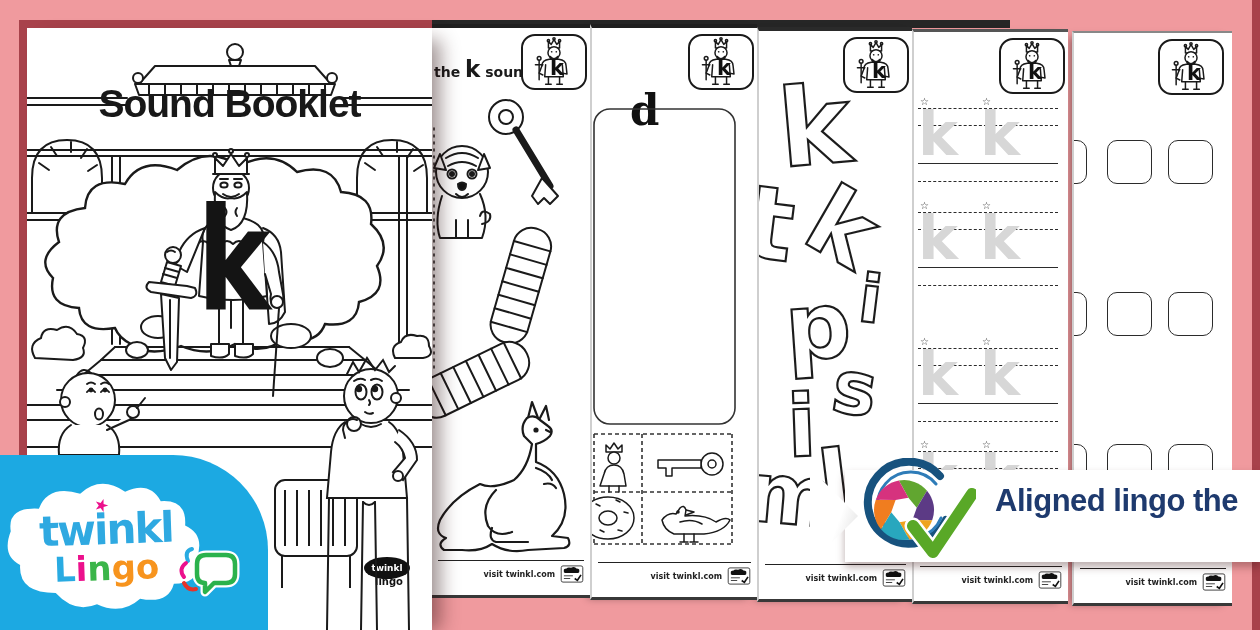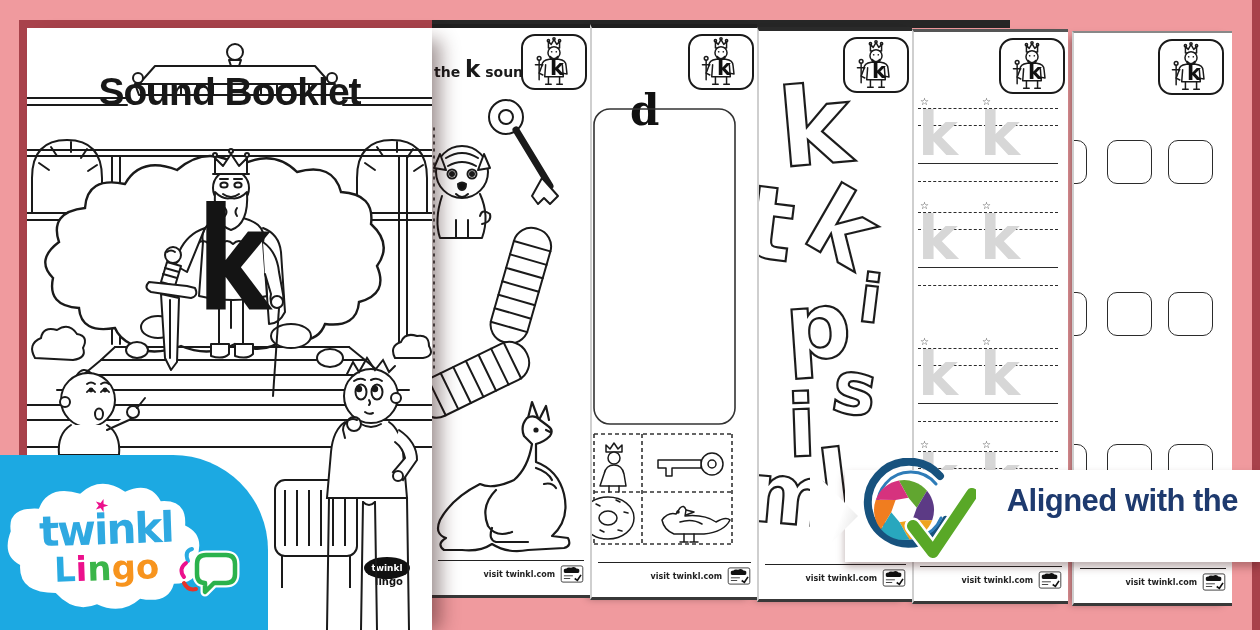--- a/index.html
+++ b/index.html
@@ -16,21 +16,21 @@
   
   .page{position:absolute;background:#fff;overflow:hidden}
   #cover{left:27px;top:28px;width:405px;height:602px;z-index:30;
     box-shadow:14px 6px 18px -6px rgba(40,10,10,.45)}
   #page2{left:432px;top:24px;width:158px;height:574px;z-index:28;border-top:4px solid #1f1f1f;border-bottom:3px solid #383838}
   #page3{left:590px;top:24px;width:167px;height:576px;z-index:26;border-top:4px solid #1f1f1f;border-bottom:3px solid #383838;border-left:2px solid #cfcfcf;box-shadow:-6px 2px 8px -4px rgba(0,0,0,.4)}
   #page4{left:757px;top:27px;width:155px;height:575px;z-index:24;border-top:4px solid #2a2a2a;border-bottom:3px solid #383838;border-left:2px solid #cfcfcf;box-shadow:-6px 2px 8px -4px rgba(0,0,0,.4)}
   #page5{left:912px;top:29px;width:156px;height:575px;z-index:22;border-top:3px solid #555;border-bottom:3px solid #383838;border-left:2px solid #cfcfcf;box-shadow:-6px 2px 8px -4px rgba(0,0,0,.4)}
   #page6{left:1072px;top:31px;width:160px;height:575px;z-index:20;border-top:2px solid #888;border-bottom:3px solid #383838;border-left:2px solid #cfcfcf;box-shadow:-6px 2px 8px -4px rgba(0,0,0,.4)}
 
-  .page-title{left:57px;top:72px;width:345px;text-align:center;z-index:32;
+  .page-title{left:57px;top:84px;width:345px;text-align:center;z-index:32;
     font:800 39px/1 "Liberation Sans",sans-serif;color:#181818;letter-spacing:-1px}
 
   
   .king-badge{position:absolute;top:6px;right:3px;width:66px;height:56px;border:2px solid #1a1a1a;
     border-radius:14px;background:#fff}
   .king-badge svg{width:100%;height:100%}
   .badge-k{position:absolute;left:6px;right:0;top:22px;text-align:center;
     font:800 21px/1 "DejaVu Sans",sans-serif;color:#111}
 
   
@@ -503,16 +503,16 @@
     <path d="M42.9 22.6 A30 30 0 0 1 71 32.7 L60.8 49.7 L52.4 39.8 Z" fill="#61A630"></path>
     <path d="M71 32.7 A30 30 0 0 1 76.2 62.3 L56.4 62 L60.8 49.7 Z" fill="#5C3A85"></path>
     <path d="M76.2 62.3 A30 30 0 0 1 53.2 81.5 L43.6 64.2 L56.4 62 Z" fill="#EFA31F"></path>
     <path d="M53.2 81.5 A30 30 0 0 1 25 71.2 L35.2 54.3 L43.6 64.2 Z" fill="#28A7BE"></path>
     <path d="M25 71.2 A30 30 0 0 1 19.8 41.7 L39.6 42 L35.2 54.3 Z" fill="#F07D1F"></path>
     <path d="M19.8 41.7 A30 30 0 0 1 42.9 22.6 L52.4 39.8 L39.6 42 Z" fill="#D6327E"></path>
     <path d="M57 68 L77 94 L116 36" fill="none" stroke="#fff" stroke-width="17" stroke-linecap="round" stroke-linejoin="round"></path>
     <path d="M57 68 L77 94 L116 36" fill="none" stroke-width="12" stroke-linecap="round" stroke-linejoin="round" stroke="#59A827"></path>
   </svg>
   <div class="abs rtext">
-    <div class="rt1">Aligned with the</div>
+    <div class="rt1">Aligned lingo the</div>
   </div>
 
 </div>
 
 </body></html>

